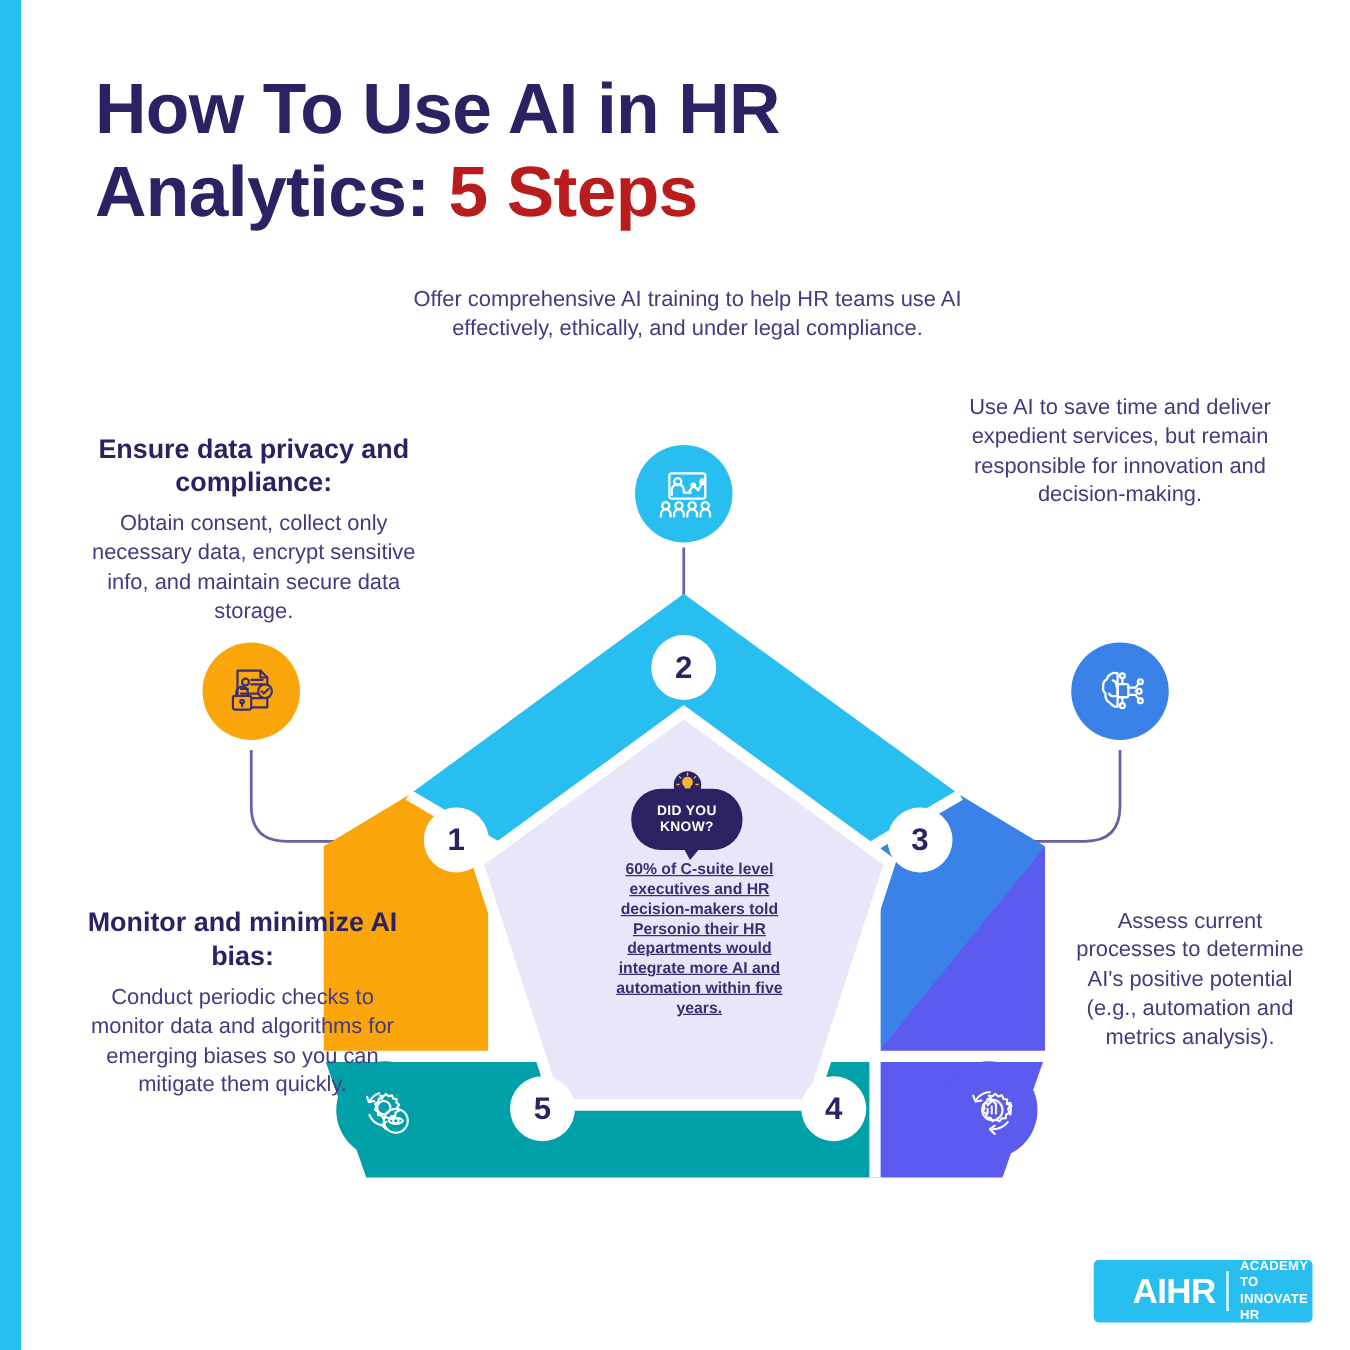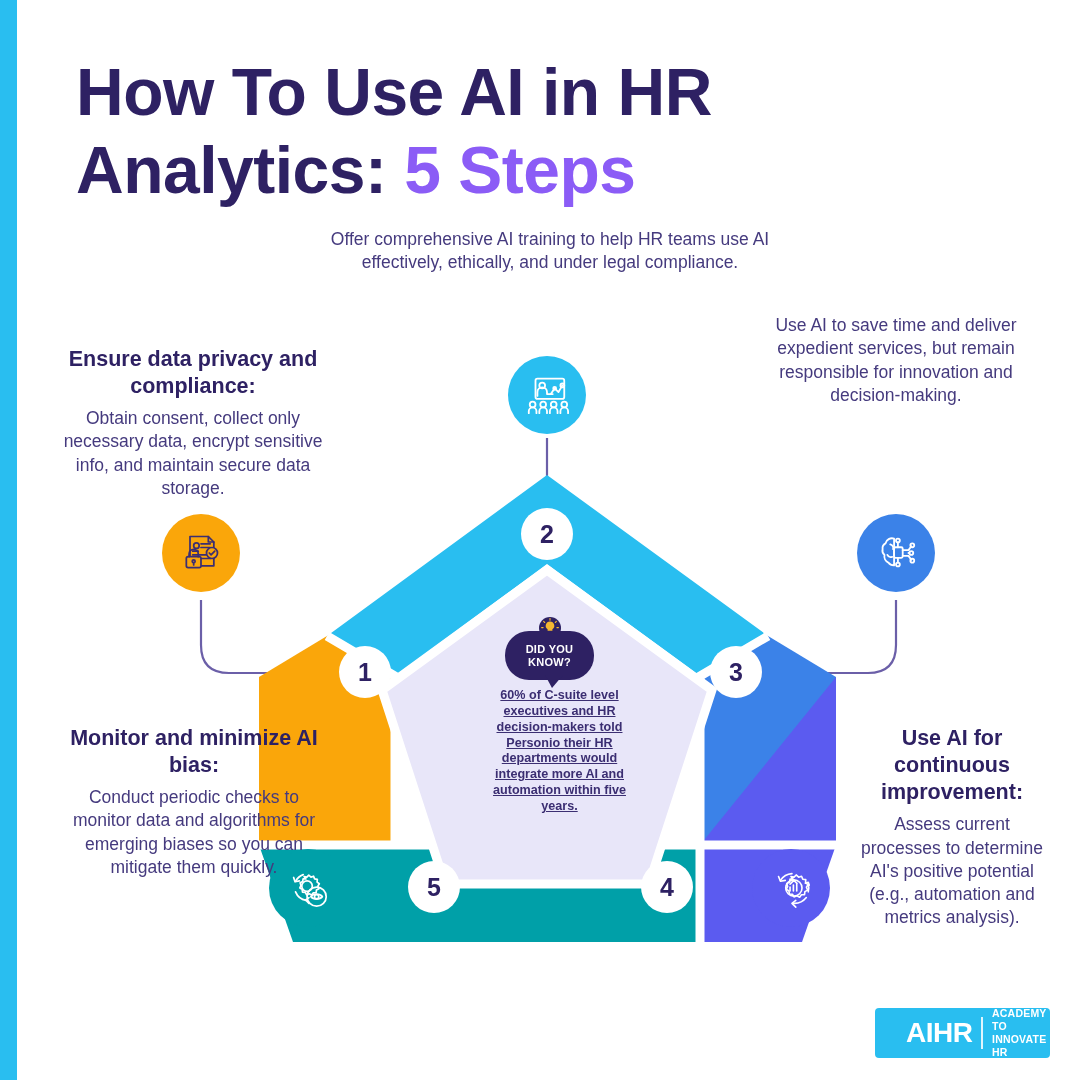--- a/index.html
+++ b/index.html
@@ -11,38 +11,38 @@
     overflow:hidden;
   }
   #edge-stripe {
     position:absolute; left:0; top:0; width:17px; height:1080px;
     background:#29BEF0;
   }
 
   
   #title {
     position:absolute; left:76px; top:54px; width:700px;
-    font-size:66px; font-weight:bold; line-height:1.18;
+    font-size:57px; font-weight:bold; line-height:1.18;
     color:#2E2163; letter-spacing:-0.5px;
   }
-  #title .accent { color:#8b5cf6; }
+  #title .accent { color:#b91c1c; }
 
   
   .block { position:absolute; color:#3B2E72; }
   .block .head {
     font-weight:bold; font-size:21.5px; line-height:1.26;
     color:#2E2163; margin-bottom:7px;
   }
   .block .body {
     font-size:17.5px; line-height:1.33; color:#453A7E;
   }
   .tc { text-align:center; }
 
   #block-2 { left:330px; top:228px; width:440px; }
-  #block-1 { left:54px;  top:346px; width:278px; }
+  #block-1 { left:64px;  top:346px; width:278px; }
   #block-3 { left:752px; top:314px; width:288px; }
   #block-5 { left:60px;  top:725px; width:268px; }
   #block-4 { left:852px; top:725px; width:200px; }
 
   
   #stage { position:absolute; left:0; top:0; width:1080px; height:1080px; }
 
   
   .numbadge {
     position:absolute; width:52px; height:52px; border-radius:50%;
@@ -279,21 +279,20 @@
 <div class="block tc" id="block-3">
   <div class="body">Use AI to save time and deliver expedient services, but remain responsible for innovation and decision-making.</div>
 </div>
 
 <div class="block tc" id="block-5">
   <div class="head">Monitor and minimize AI bias:</div>
   <div class="body">Conduct periodic checks to monitor data and algorithms for emerging biases so you can mitigate them quickly.</div>
 </div>
 
 <div class="block tc" id="block-4">
-  <div class="head">Use AI for continuous improvement:</div>
   <div class="body">Assess current processes to determine AI's positive potential (e.g., automation and metrics analysis).</div>
 </div>
 
 <div id="logo">
   <span class="aihr">AIHR</span>
   <span class="divider"></span>
   <span class="tag">
     <span>ACADEMY TO</span><br>
     <span>INNOVATE HR</span>
   </span>

